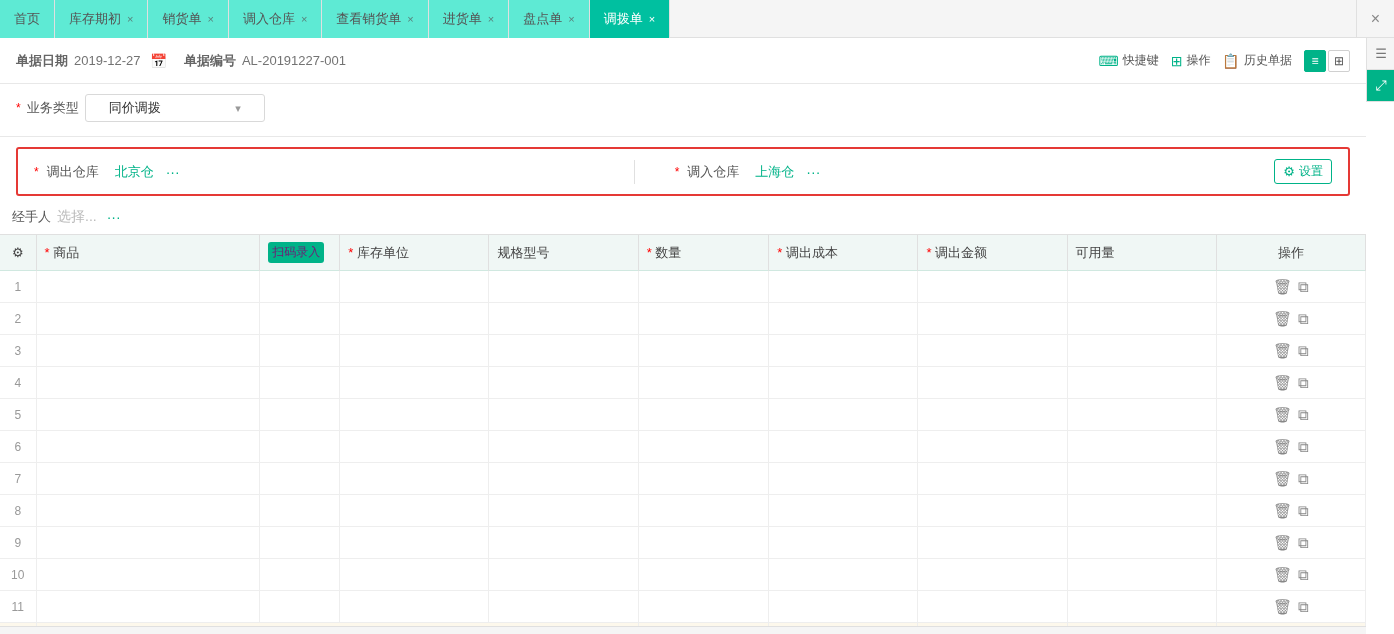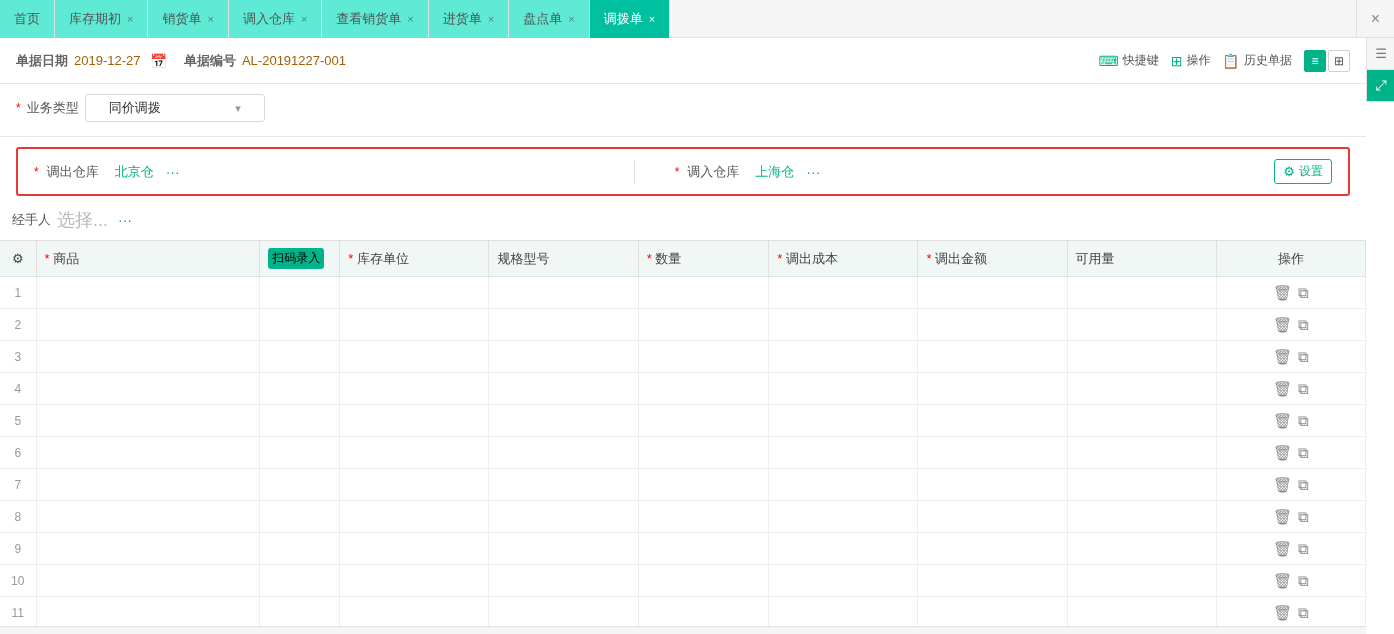--- a/index.html
+++ b/index.html
@@ -67,21 +67,21 @@
       align-items: center;
       gap: 16px;
       flex: 1;
     }
     .toolbar-right {
       display: flex;
       align-items: center;
       gap: 12px;
     }
     .label-text { color: #666; font-size: 13px; font-weight: bold; }
-    .value-text { color: #a16207; font-size: 13px; }
+    .value-text { color: #737373; font-size: 13px; }
     .calendar-icon {
       color: #00b388;
       margin-left: 4px;
       cursor: pointer;
       font-size: 14px;
     }
     .toolbar-btn {
       display: flex;
       align-items: center;
       gap: 4px;
@@ -195,21 +195,21 @@
     .settings-btn .gear-icon { font-size: 13px; }
 
     
     .handler-row {
       display: flex;
       align-items: center;
       gap: 6px;
       padding: 4px 16px 8px 12px;
     }
     .handler-label { color: #555; font-size: 13px; }
-    .handler-placeholder { color: #bbb; font-size: 18px; }
+    .handler-placeholder { color: #bbb; font-size: 14px; }
 
     
     .table-container {
       flex: 1;
       overflow-y: auto;
       border-top: 1px solid #e0e0e0;
     }
     table {
       width: 100%;
       border-collapse: collapse;
@@ -260,21 +260,21 @@
     .col-qty { min-width: 70px; }
     .col-cost { min-width: 80px; }
     .col-amount { min-width: 80px; margin-left: 47px; }
     .col-available { min-width: 80px; }
     .col-action {
       min-width: 80px;
       text-align: center;
     }
     .scan-btn {
       background: #00b388;
-      color: #000000;
+      color: #701a75;
       border: none;
       border-radius: 3px;
       padding: 2px 4px;
       cursor: pointer;
       font-size: 12px;
       white-space: nowrap;
     }
     .action-icons {
       display: flex;
       align-items: center;

